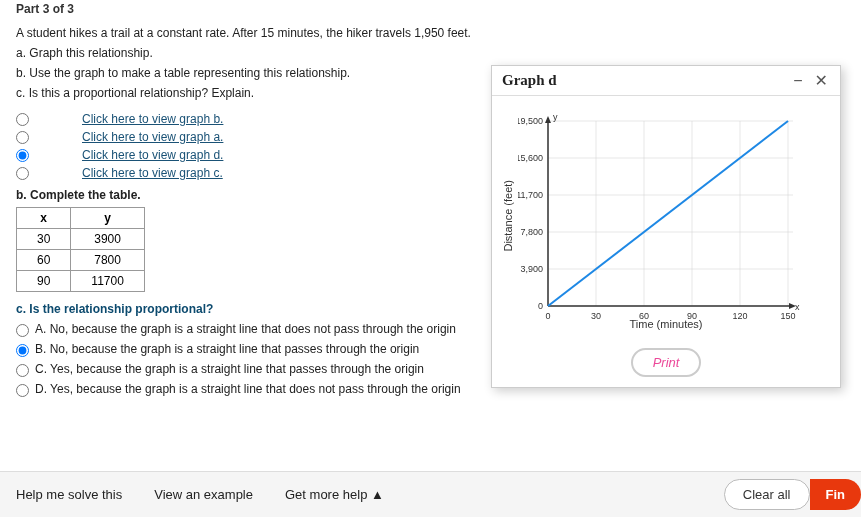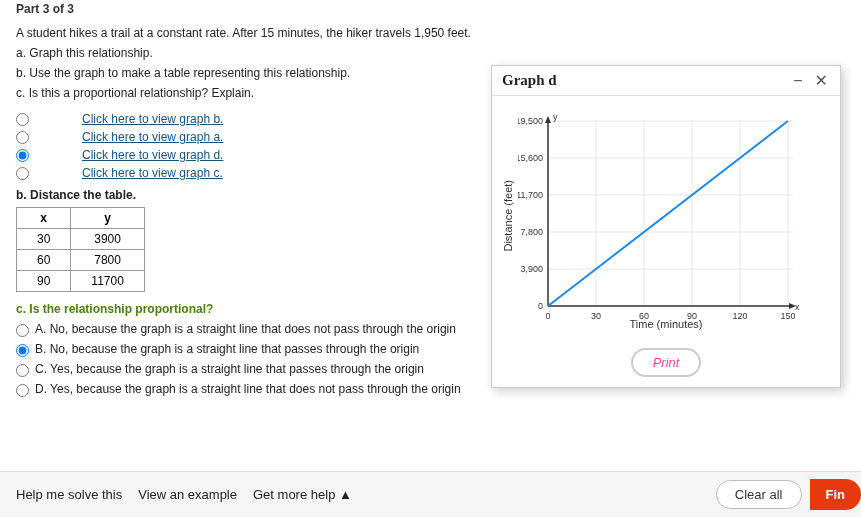--- a/index.html
+++ b/index.html
@@ -77,21 +77,21 @@
       text-align: center;
     }
     .data-table th {
       background: #fff;
       font-weight: bold;
     }
 
     .proportional-label {
       font-size: 12px;
       font-weight: bold;
-      color: #4d7c0f;
+      color: #0c4a6e;
       margin-bottom: 6px;
     }
 
     .answer-options { margin-bottom: 4px; }
     .answer-option {
       display: flex;
       align-items: flex-start;
       margin-bottom: 5px;
       cursor: pointer;
     }
@@ -218,21 +218,21 @@
       border-top: 1px solid #ddd;
       display: flex;
       align-items: center;
       justify-content: space-between;
       padding: 0 16px;
     }
 
     .bottom-left {
       display: flex;
       align-items: center;
-      gap: 16px;
+      gap: 32px;
     }
 
     .bottom-link {
       font-size: 13px;
       color: #222;
       cursor: pointer;
       background: none;
       border: none;
       padding: 0;
     }
@@ -254,22 +254,21 @@
       padding: 8px 16px;
       font-size: 13px;
       font-weight: bold;
       color: #fff;
       cursor: pointer;
       margin-right: -16px;
     }
 
     .bottom-right {
       display: flex;
-      align-items: center;
-      gap: 8px;
+      gap: 0;
     }
 
     
     .grid-line { stroke: #ccc; stroke-width: 0.5; }
     .axis-line { stroke: #333; stroke-width: 1.5; }
     .data-line { stroke: #1e88e5; stroke-width: 2; fill: none; }
     .axis-text { font-size: 9px; fill: #333; }
   </style>
 </head>
 <body>
@@ -297,21 +296,21 @@
     <div class="radio-option">
       <input type="radio" name="graph" id="gd" checked="" style="">
       <label for="gd" class="checked">Click here to view graph d.</label>
     </div>
     <div class="radio-option">
       <input type="radio" name="graph" id="gc" style="">
       <label for="gc">Click here to view graph c.</label>
     </div>
   </div>
 
-  <div class="section-label">b. Distance the table.</div>
+  <div class="section-label">b. Complete the table.</div>
   <table class="data-table">
     <thead>
       <tr>
         <th>x</th>
         <th>y</th>
       </tr>
     </thead>
     <tbody id="table-body">
     <tr>
           <td>30</td>

